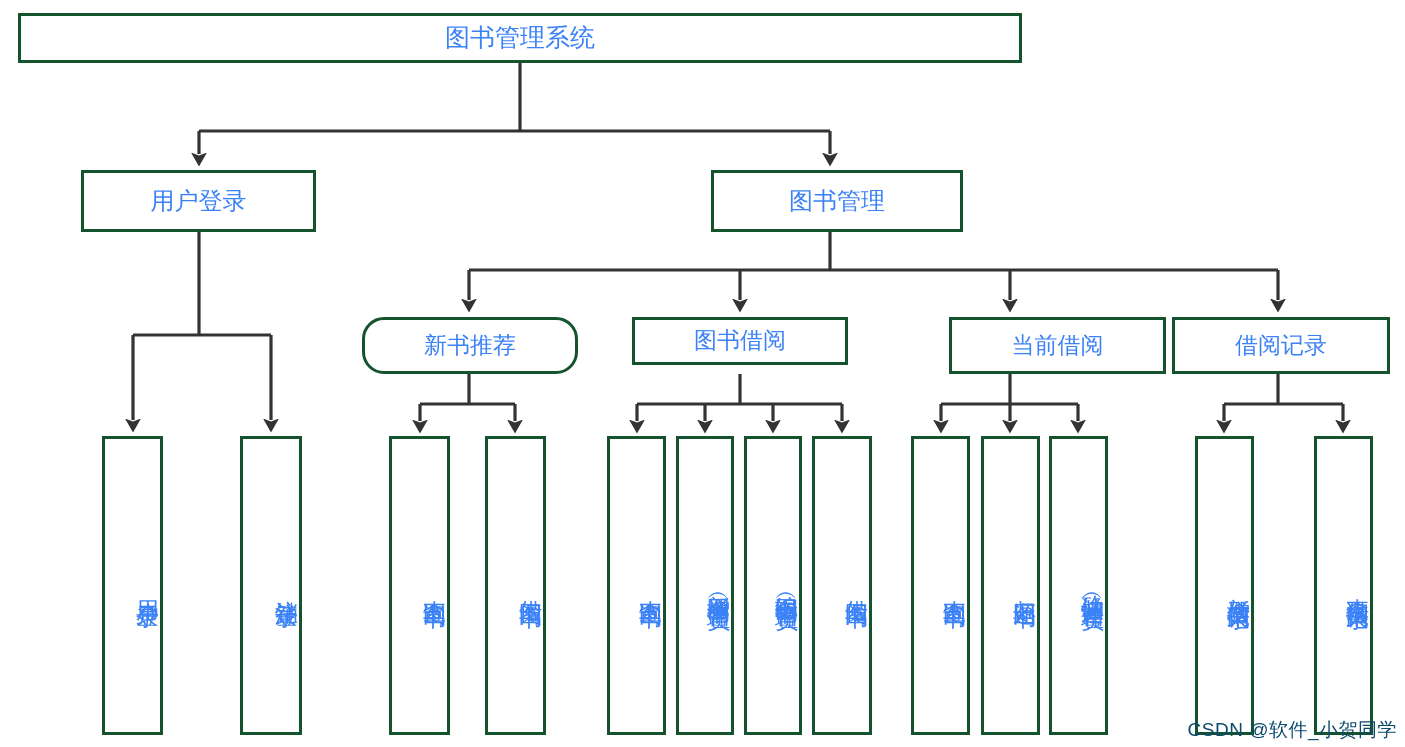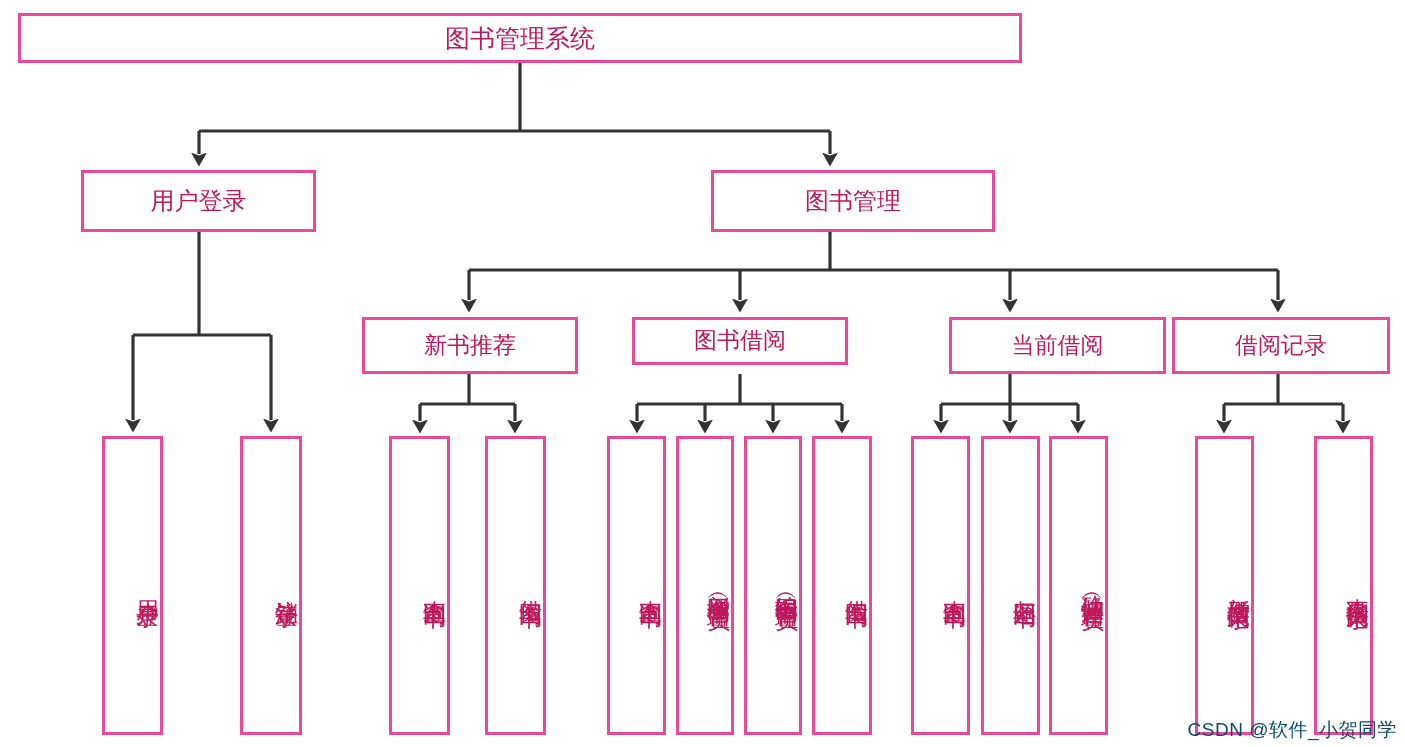--- a/index.html
+++ b/index.html
@@ -20,28 +20,29 @@
   #diagram-svg {
     position: absolute;
     left: 0;
     top: 0;
     width: 1405px;
     height: 747px;
   }
   .node {
     position: absolute;
     box-sizing: border-box;
-    border: 3px solid #ec4899;
+    border: 3px solid #14532d;
     background: #ffffff;
     display: flex;
     align-items: center;
     justify-content: center;
-    color: #be185d;
+    color: #3b82f6;
     text-align: center;
     line-height: 1.12;
+    font-family: Liberation Serif, serif;
   }
   .node.level-1 {
     font-size: 25px;
   }
   .node.level-2 {
     font-size: 24px;
   }
   .node.level-3 {
     font-size: 23px;
   }
@@ -124,25 +125,25 @@
     </g>
   </svg>
 
   <div class="node level-1" style="left:18px; top:13px; width:1004px; height:50px;">
     <span class="node-label">图书管理系统</span>
   </div>
 
   <div class="node level-2" style="left:81px; top:170px; width:235px; height:62px;">
     <span class="node-label">用户登录</span>
   </div>
-  <div class="node level-2" style="left:711px; top:170px; width:284px; height:62px;">
+  <div class="node level-2" style="left:711px; top:170px; width:252px; height:62px;">
     <span class="node-label">图书管理</span>
   </div>
 
-  <div class="node level-3" style="left:362px; top:317px; width:216px; height:57px;">
+  <div class="node level-3" style="left:362px; top:317px; width:216px; height:57px;border-radius:22px;">
     <span class="node-label">新书推荐</span>
   </div>
   <div class="node level-3" style="left:632px; top:317px; width:216px; height:48px;">
     <span class="node-label">图书借阅</span>
   </div>
   <div class="node level-3" style="left:901px; top:317px; width:217px; height:57px;margin-left:48px;">
     <span class="node-label">当前借阅</span>
   </div>
   <div class="node level-3" style="left:1172px; top:317px; width:218px; height:57px;">
     <span class="node-label">借阅记录</span>

